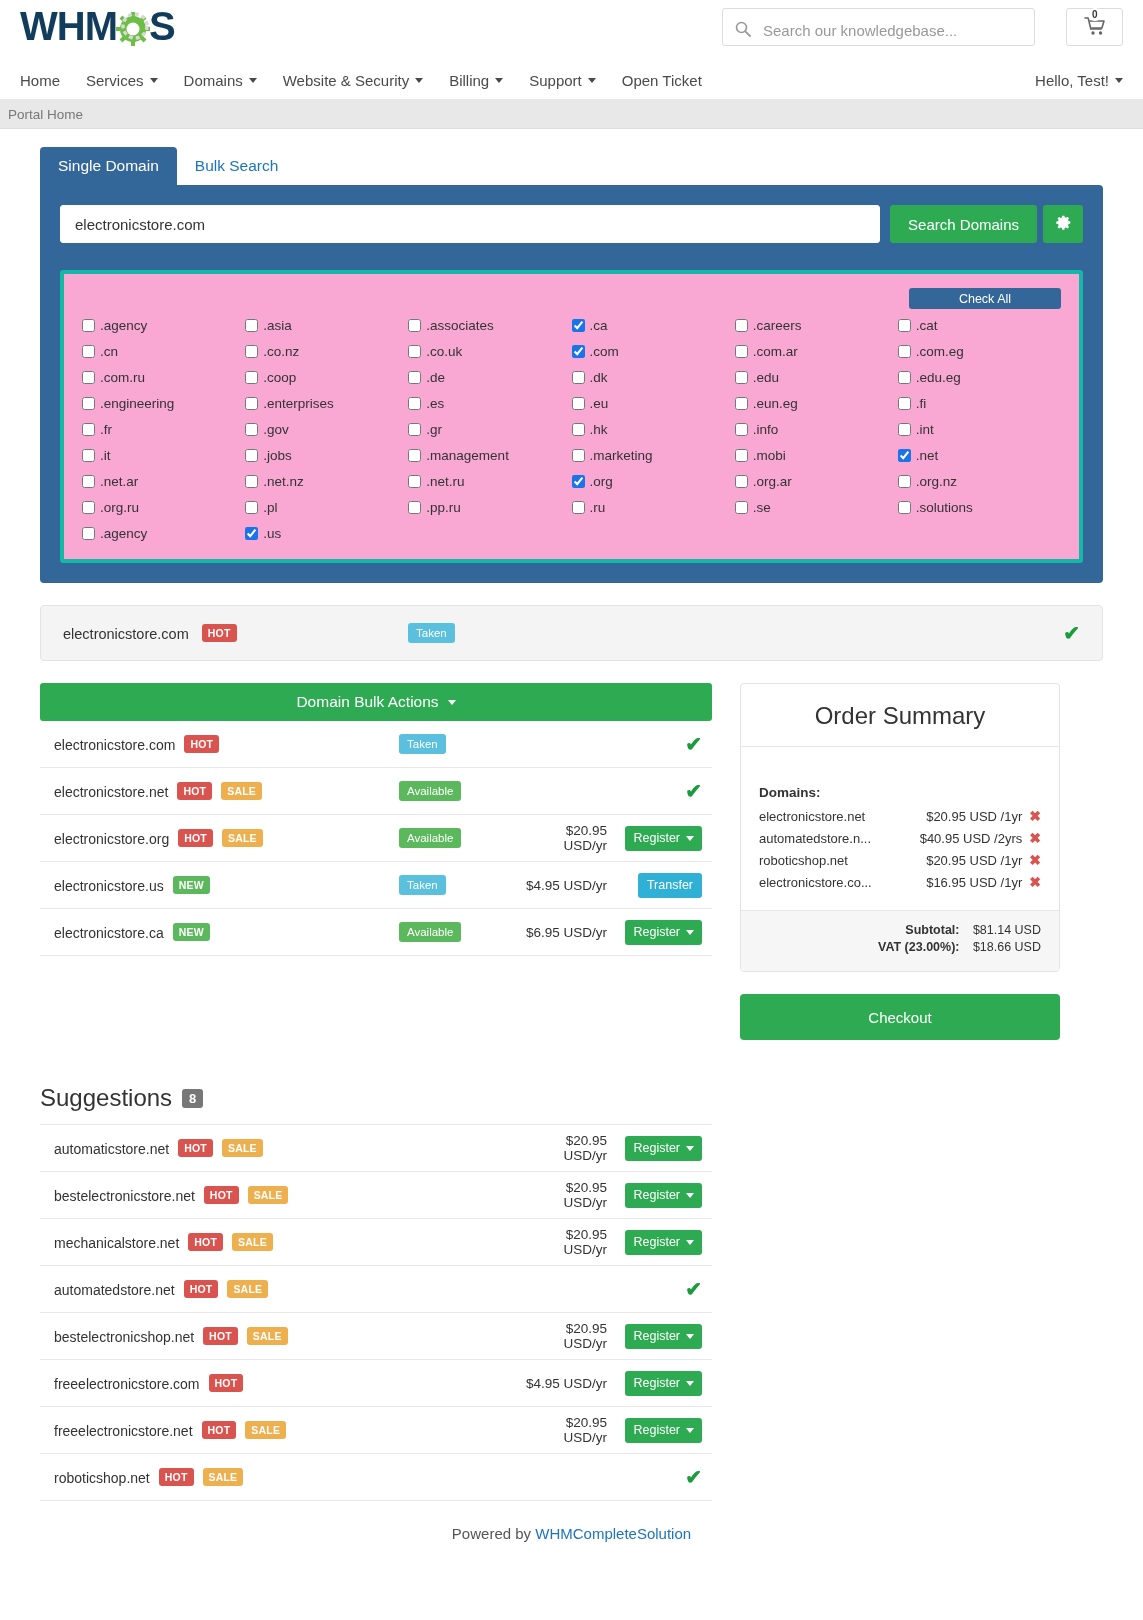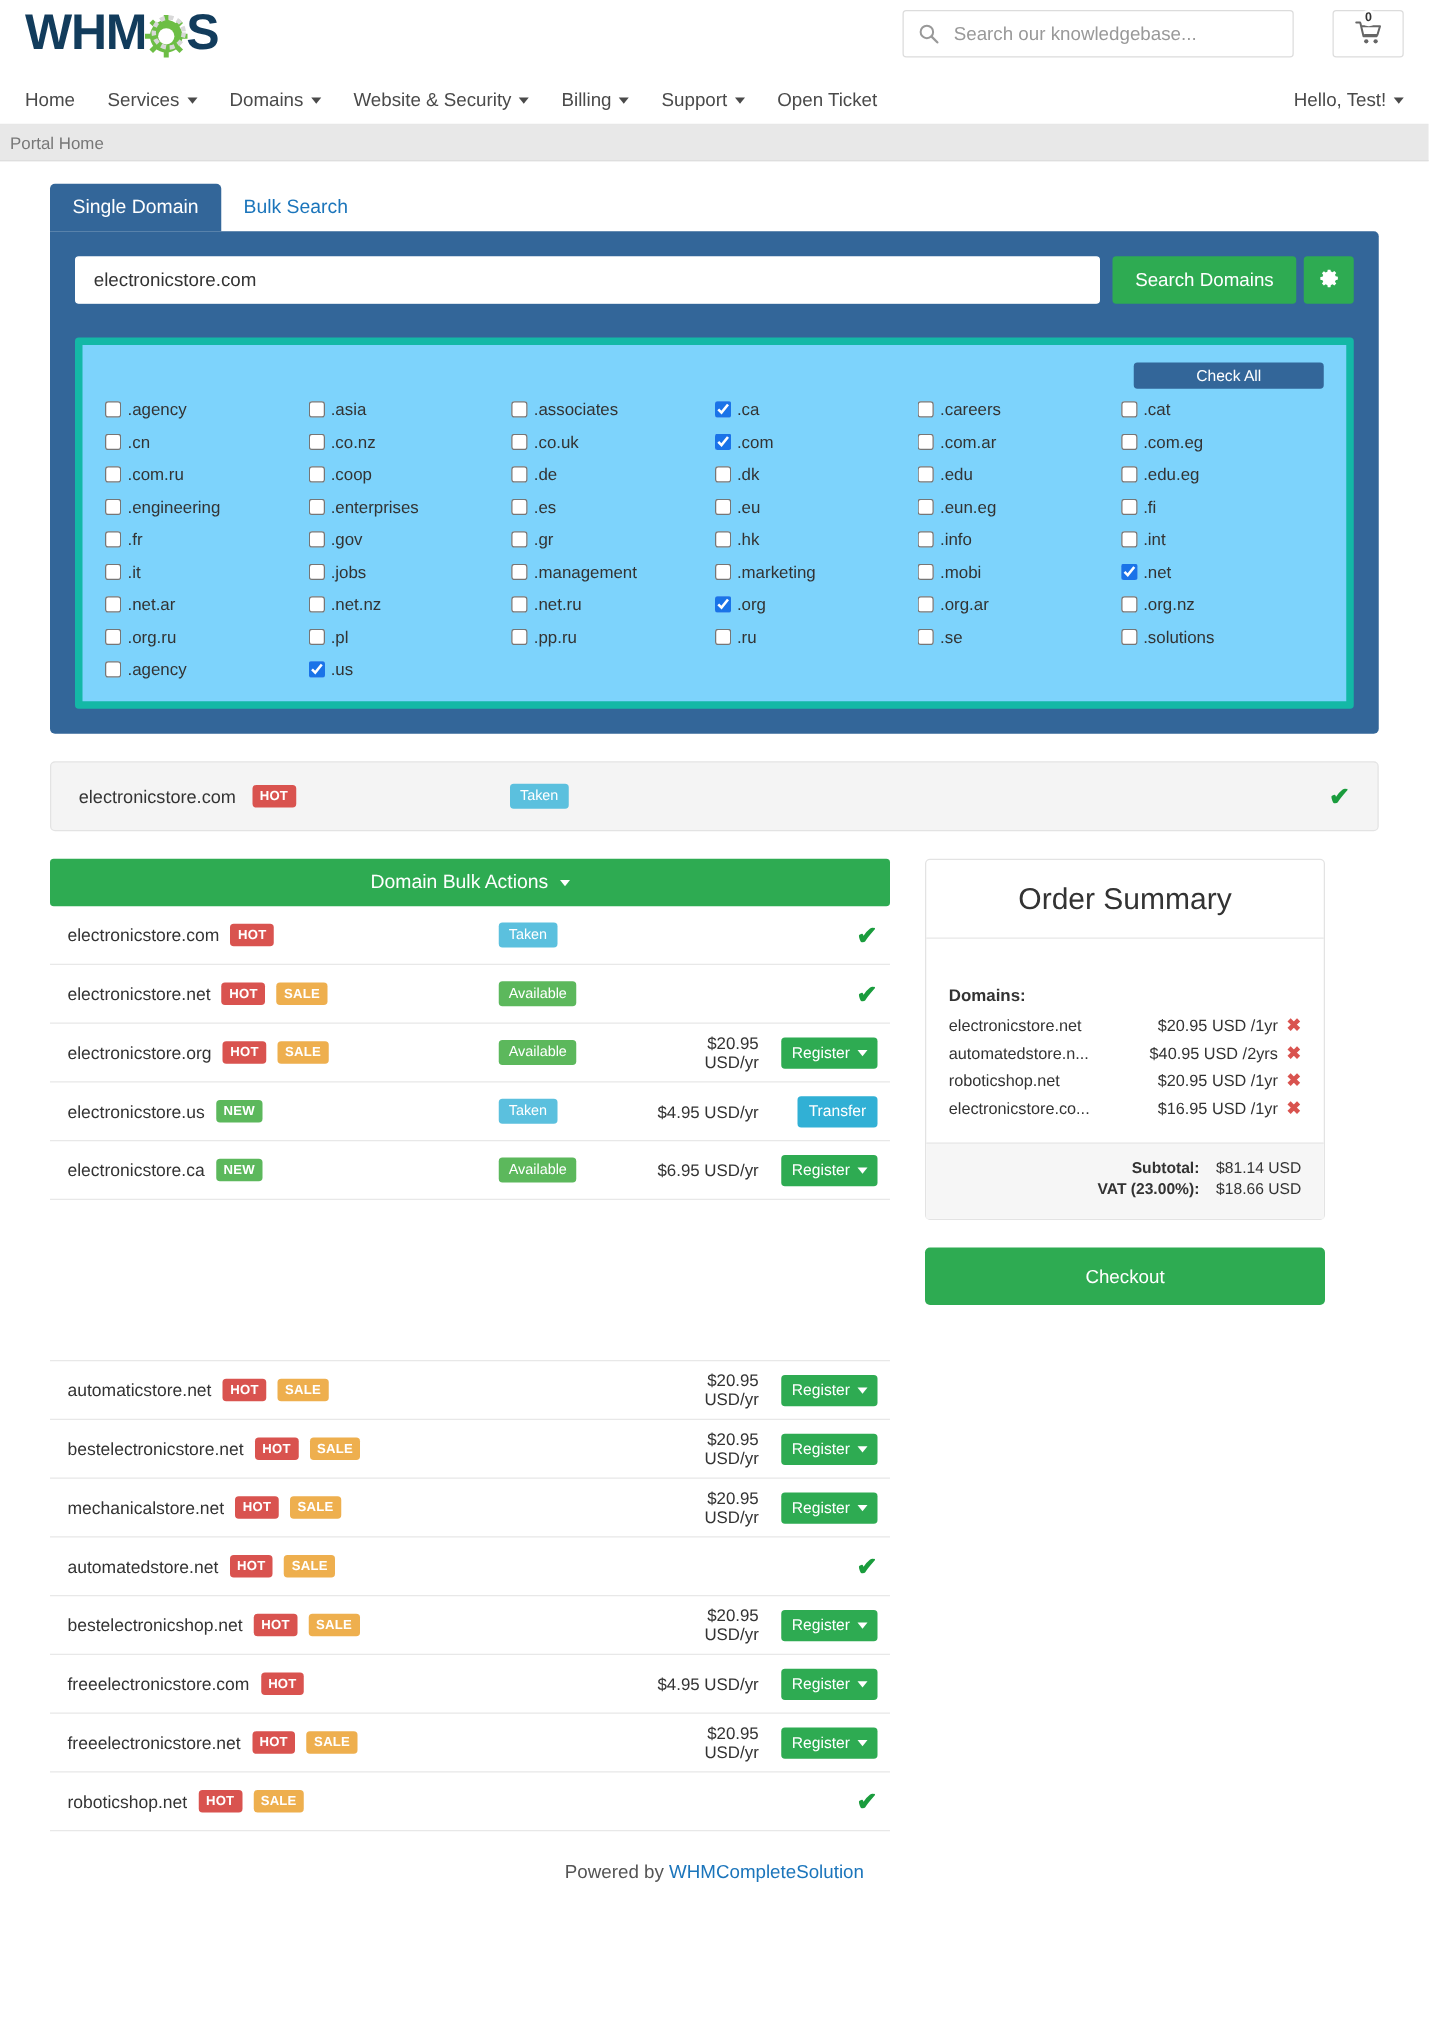--- a/index.html
+++ b/index.html
@@ -12,21 +12,21 @@
 
   
   .header { position:relative; height:62px; background:#fff; }
   .logo { position:absolute; left:20px; top:4px; font-size:40px; font-weight:bold;
           color:#123c5c; letter-spacing:-1px; display:flex; align-items:center; }
   .logo .gear { position:relative; display:inline-block; width:38px; height:38px; margin:0 -3px; }
   .logo .gear svg { position:absolute; left:0; top:2px; }
 
   .kb-search { position:absolute; right:108px; top:8px; width:313px; height:38px;
                border:1px solid #dcdcdc; border-radius:3px; background:#fff;
-               display:flex; align-items:center; padding:2px 12px; }
+               display:flex; align-items:flex-start; padding:12px 12px; }
   .kb-search .mag { width:16px; height:16px; margin-right:10px; flex:none; }
   .kb-search input { border:none; outline:none; font-size:15px; color:#555;
                      font-family:"Liberation Sans", sans-serif; width:100%; background:transparent;}
   .kb-search input::placeholder { color:#999; }
 
   .cart-btn { position:absolute; right:20px; top:8px; width:57px; height:38px;
               border:1px solid #dcdcdc; border-radius:3px; background:#fff;
               display:flex; align-items:center; justify-content:center; cursor:pointer; }
   .cart-badge { position:absolute; top:-8px; right:4px; background:#fff; color:#333;
                 font-size:10px; font-weight:bold; border-radius:50%; padding:1px 4px; }
@@ -62,21 +62,21 @@
     padding:0 14px; font-size:15px; color:#333; font-family:"Liberation Sans", sans-serif;
     outline:none;}
   .btn-search { background:#2eab52; color:#fff; border:none; border-radius:3px;
     font-size:15px; padding:0 18px; margin-left:10px; cursor:pointer; height:38px;
     font-family:"Liberation Sans", sans-serif;}
   .btn-gear { background:#2eab52; color:#fff; border:none; border-radius:3px;
     width:40px; height:38px; margin-left:6px; cursor:pointer; display:flex;
     align-items:center; justify-content:center; }
 
   
-  .tld-box { margin-top:27px; background:#7dd3fc; border:6px solid #14b8a6;
+  .tld-box { margin-top:27px; background:#f9a8d4; border:4px solid #14b8a6;
              border-radius:3px; padding:14px 18px 18px 18px; }
   .check-all-row { display:flex; justify-content:flex-end; }
   .btn-check-all { background:#336699; color:#fff; border:none; border-radius:3px;
      font-size:12.5px; width:152px; height:21px; cursor:pointer;
      font-family:"Liberation Sans", sans-serif; }
   .tld-grid { display:grid; grid-template-columns:repeat(6, 1fr); margin-top:9px;
               row-gap:11px; }
   .tld-item { display:flex; align-items:center; font-size:13.5px; color:#333; cursor:pointer;}
   .tld-item input { margin:0 5px 0 0; width:13px; height:13px; cursor:pointer; accent-color:#1a73e8; }
 
@@ -587,20 +587,24 @@
             <b>VAT (23.00%):</b>
             <span class="v">$18.66 USD</span>
           </div>
         </div>
       </div>
       <button class="btn-checkout">Checkout</button>
     </div>
   </div>
 
   <div class="sugg-wrap">
+    <div class="sugg-title">
+      <span>Suggestions</span>
+      <span class="sugg-count">8</span>
+    </div>
     <div class="sugg-list" id="suggestion-list">
         <div class="drow">
           <div class="name" style="width: 470px;"><span>automaticstore.net</span><span class="badge b-hot">HOT</span><span class="badge b-sale">SALE</span></div>
           <div class="price">$20.95 USD/yr</div>
           <div class="act">
             <button class="btn-reg">
               <span>Register</span>
               <i class="caret"></i>
             </button>
           </div>

